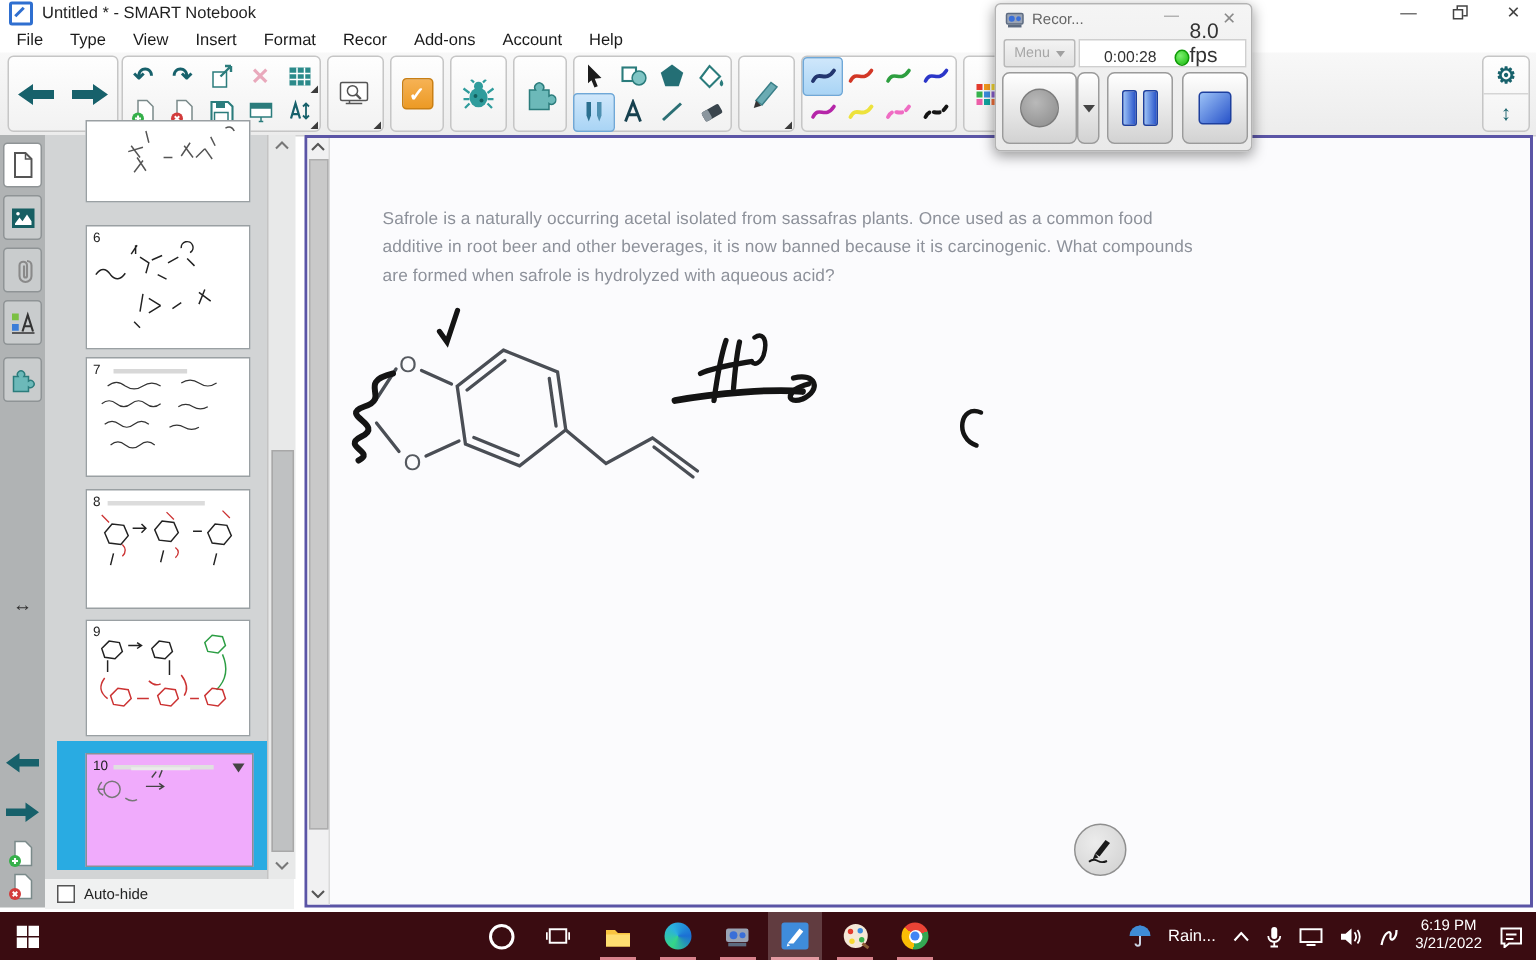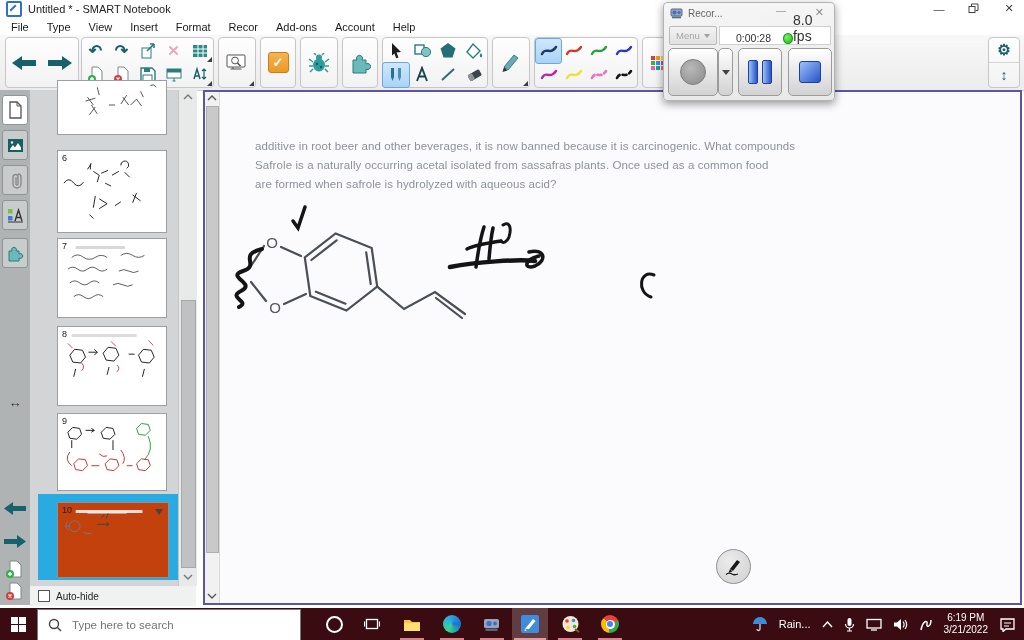--- a/index.html
+++ b/index.html
@@ -469,21 +469,21 @@
           <path d="M80,14 l5,-5 7,1 2,6 -5,5 -7,-1 z M92,22 q6,14 -4,24"></path>
         </g>
         <g stroke="#cc3333" fill="none" stroke-width="1">
           <path d="M16,50 l5,-5 7,1 2,6 -5,5 -7,-1 z M48,50 l5,-5 7,1 2,6 -5,5 -7,-1 z M80,50 l5,-5 7,1 2,6 -5,5 -7,-1 z"></path>
           <path d="M34,52 h8 M70,52 h6 M12,38 q-6,8 2,14 M64,36 q6,8 2,14 M42,40 q4,4 8,2"></path>
         </g>
       </svg>
     </div>
 
     <div style="position:absolute;left:8px;top:404px;width:142px;height:86px;background:#29abe2">
-      <div style="position:absolute;left:19px;top:8px;width:110px;height:74px;background:#c2410c;border:1px solid #8a9094">
+      <div style="position:absolute;left:19px;top:8px;width:110px;height:74px;background:#f0abfc;border:1px solid #8a9094">
         <span class="slnum">10</span>
         <span style="position:absolute;right:5px;top:6px;width:0;height:0;border-left:4.5px solid transparent;border-right:4.5px solid transparent;border-top:6px solid #444"></span>
         <svg width="108" height="70" viewBox="0 0 110 70">
           <path d="M18,8 h68" stroke="#e0e0e0" stroke-width="3" fill="none"></path>
           <path d="M30,9 h40" stroke="#ebebeb" stroke-width="2" fill="none"></path>
           <g stroke="#777" fill="none" stroke-width="1">
             <circle cx="17" cy="23" r="5.5"></circle>
             <path d="M10,18 q-5,6 1,9 M12,23 h-5 M26,29 q4,3 8,1"></path>
           </g>
           <g stroke="#444" fill="none" stroke-width="1">
@@ -514,22 +514,22 @@
       <svg style="position:absolute;left:2px;top:3px" width="10" height="6">
           <polyline points="1,5 5,1 9,5" stroke="#555" fill="none" stroke-width="1.4"></polyline>
         </svg>
       <div class="cthumb"></div>
       <svg style="position:absolute;left:2px;bottom:4px" width="10" height="6">
           <polyline points="1,1 5,5 9,1" stroke="#555" fill="none" stroke-width="1.4"></polyline>
         </svg>
     </div>
 
     <div class="ptext">
+      <div>Safrole is a naturally occurring acetal isolated from sassafras plants. Once used as a common food</div>
       <div>additive in root beer and other beverages, it is now banned because it is carcinogenic. What compounds</div>
-      <div>Safrole is a naturally occurring acetal isolated from sassafras plants. Once used as a common food</div>
       <div>are formed when safrole is hydrolyzed with aqueous acid?</div>
     </div>
 
     <svg style="position:absolute;left:12px;top:105px" width="450" height="140" viewBox="0 0 450 140">
 
       <g stroke="#4a4e55" stroke-width="2.2" fill="none" stroke-linecap="round">
         <path d="M118.6,36.4 L154.7,51 L160.2,89.6 L129.4,113.6 L93.3,99 L87.8,60.4 Z"></path>
         <path d="M94.4,63 L119.6,43.3 M149.2,55.3 L153.7,87 M128.5,106.7 L98.9,94.7"></path>
       </g>
       <g stroke="#4a4e55" stroke-width="2.2" fill="none" stroke-linecap="round">
@@ -566,27 +566,20 @@
 
   <div class="taskbar">
     <div class="tico" style="left:0">
       <svg width="15" height="15">
           <rect x="0" y="0" width="7" height="7" fill="#fff"></rect>
           <rect x="8" y="0" width="7" height="7" fill="#fff"></rect>
           <rect x="0" y="8" width="7" height="7" fill="#fff"></rect>
           <rect x="8" y="8" width="7" height="7" fill="#fff"></rect>
         </svg>
     </div>
-    <div style="position:absolute;left:37px;top:1px;width:262px;height:30px;background:#fff;border:1px solid #7a7a7a;display:flex;align-items:center">
-      <svg style="margin:0 8px 0 10px" width="14" height="14">
-          <circle cx="6" cy="6" r="4.5" stroke="#444" fill="none" stroke-width="1.4"></circle>
-          <path d="M9.5,9.5 L13,13" stroke="#444" stroke-width="1.4"></path>
-        </svg>
-      <input style="border: 0px; outline: 0px; font-size: 11.5px; color: rgb(51, 51, 51); font-family: &quot;Liberation Sans&quot;, sans-serif; width: 200px;" placeholder="Type here to search">
-    </div>
     <div class="tico" style="left:316px">
       <span style="width:13px;height:13px;border:2px solid #fff;border-radius:50%"></span>
     </div>
     <div class="tico" style="left:354px">
       <svg width="16" height="14">
           <rect x="2.5" y="2.5" width="11" height="9" fill="none" stroke="#fff" stroke-width="1.3"></rect>
           <path d="M0.5,4.5 v5 M15.5,4.5 v5" stroke="#fff" stroke-width="1.3"></path>
         </svg>
     </div>
     <div class="tico" style="left:394px">

